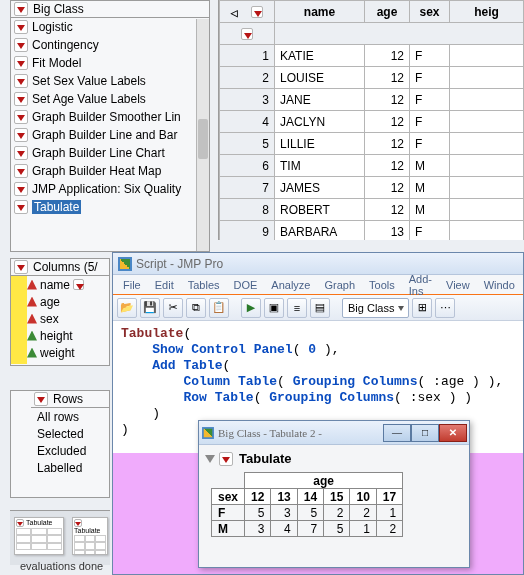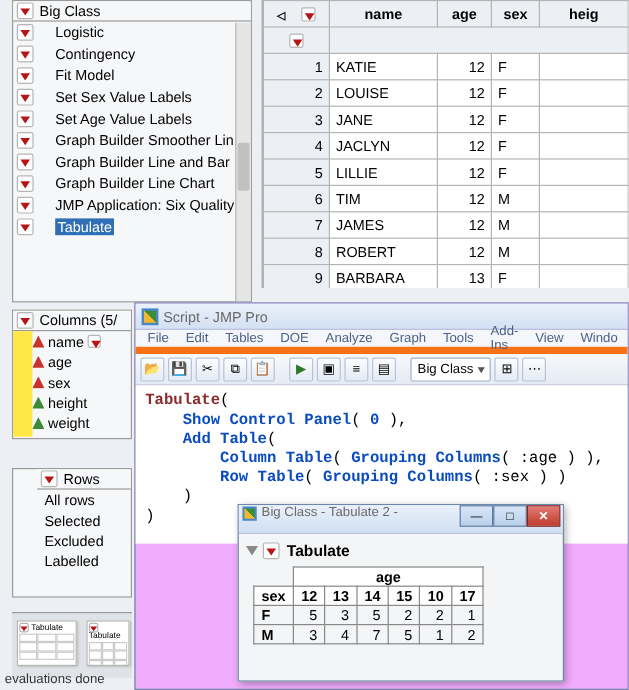--- a/index.html
+++ b/index.html
@@ -50,21 +50,21 @@
     gap: 3px;
     border-bottom: 1px solid #9b9b9b;
     background: #f6f7f9;
   }
   .panel-body { padding: 0 2px; }
 
   
   #script-panel { left: 10px; top: 0; width: 200px; height: 252px; }
   #script-panel .scroll { height: 228px; overflow: hidden; }
   .srow {
-    display: flex; align-items: center; gap: 16px;
+    display: flex; align-items: center; gap: 2px;
     padding: 0 3px; height: 18px; font-size: 12px;
     white-space: nowrap;
   }
   .srow.sel span.lbl { background: #2f6fb5; color: #fff; padding: 0 2px; }
   .vscroll {
     position: absolute; right: 0; top: 18px; bottom: 0; width: 13px;
     background: #e5e5e5; border-left: 1px solid #b5b5b5;
   }
   .vscroll .thumb { position: absolute; top: 100px; left: 1px; right: 1px; height: 40px; background: #c1c1c1; border-radius: 2px; }
 
@@ -90,21 +90,21 @@
   #rows-panel { left: 10px; top: 390px; width: 100px; height: 108px; padding-left: 20px; }
   .rrow { height: 17px; display:flex; align-items:center; padding-left:4px; font-size:12px;}
 
   
   #thumbs { position:absolute; left:10px; top:510px; width:100px; height:55px; background:#dfe3e8; border-top:1px solid #9b9b9b;}
   .thumb-card { position:absolute; width:50px; height:38px; background:#fff; border:1px solid #b5b5b5; box-shadow:1px 1px 2px rgba(0,0,0,.2); font-size:7px; padding:1px;}
   .thumb-card .disc { width:8px;height:8px;}
   .thumb-card .disc::before { left:1px;top:1px;border-left:4px solid #b71515;border-top:3px solid transparent;border-bottom:3px solid transparent;}
   .thumb-grid{display:grid;grid-template-columns:repeat(3,1fr);grid-template-rows:repeat(3,1fr);height:22px;margin-top:1px;}
   .thumb-grid div{border:0.5px solid #ccc;}
-  #eval-done { position:absolute; left:4px; top:560px; font-size:11px; color:#333;}
+  #eval-done { position:absolute; left:20px; top:560px; font-size:11px; color:#333;}
 
   
   #data-table {
     position: absolute; left: 218px; top: 0; right: 0; height: 240px;
     background: #fff;
     border-left: 1px solid #9b9b9b;
     overflow:hidden;
   }
   #data-table table { border-collapse: collapse; width: 100%; font-size:12px;}
   #data-table th, #data-table td {
@@ -128,21 +128,21 @@
     background:#f0abfc;
     border:1px solid #6b87ab;
   }
   #editor .titlebar {
     height:22px; background:linear-gradient(#eaf1fb,#d3e1f3);
     display:flex;align-items:center;gap:4px;padding:0 5px;
     font-size:12px;color:#6a6a6a;
     border-bottom:1px solid #b5c5dc;
   }
   #editor .menubar {
-    height:20px;background:#f4f6f9;border-bottom:6px solid #f97316;
+    height:20px;background:#f4f6f9;border-bottom:1px solid #f97316;
     display:flex;gap:2px;padding:0 4px;align-items:center;font-size:11px;color:#4a6289;
   }
   #editor .menubar span{padding:1px 6px;}
   #editor .toolbar {
     height:26px;background:linear-gradient(#f7f9fc,#e5ebf4);
     border-bottom:1px solid #c6d0df;
     display:flex;align-items:center;gap:3px;padding:0 4px;
   }
   .tbbtn {
     width:20px;height:20px;border:1px solid #b8c3d6;background:linear-gradient(#fcfdfe,#e3eaf4);
@@ -163,21 +163,21 @@
   .kw-brown{color:#8a2b2b;font-weight:bold;}
 
   
   #tabwin {
     position:absolute; left:198px; top:420px; width:272px; height:148px;
     background:#f4f5f7; border:1px solid #6b87ab; box-shadow:2px 2px 6px rgba(0,0,0,.3);
     z-index:50;
   }
   #tabwin .titlebar {
     height:24px;background:linear-gradient(#eaf1fb,#cfdff2);
-    display:flex;padding:0 2px;border-bottom:1px solid #b3c4db;
+    display:flex;align-items:center;padding:0 2px;border-bottom:1px solid #b3c4db;font-family:Liberation Serif, serif;
   }
   .winbtns{margin-left:auto;display:flex;gap:0;}
   .wbtn{width:28px;height:18px;border:1px solid #5b7aa1;background:linear-gradient(#d8e6f6,#b9d0ea);display:flex;align-items:center;justify-content:center;font-size:10px;}
   .wbtn.close{background:linear-gradient(#e27a72,#c13c2f);color:#fff;border-color:#8a2018;font-weight:bold;}
 
   #tabwin .body{padding:6px;}
   .tabhead{display:flex;align-items:center;gap:4px;font-weight:bold;font-size:13px;margin-bottom:6px;}
   .gray-tri{
     width:0;height:0;border-left:5px solid transparent;border-right:5px solid transparent;
     border-top:8px solid #888;
@@ -226,20 +226,24 @@
         <span class="disc"></span>
         <span class="lbl">Graph Builder Smoother Lin</span>
       </div>
       <div class="srow">
         <span class="disc"></span>
         <span class="lbl">Graph Builder Line and Bar</span>
       </div>
       <div class="srow">
         <span class="disc"></span>
         <span class="lbl">Graph Builder Line Chart</span>
+      </div>
+      <div class="srow">
+        <span class="disc"></span>
+        <span class="lbl">Graph Builder Heat Map</span>
       </div>
       <div class="srow">
         <span class="disc"></span>
         <span class="lbl">JMP Application: Six Quality</span>
       </div>
       <div class="srow sel">
         <span class="disc"></span>
         <span class="lbl">Tabulate</span>
       </div>
     </div>

